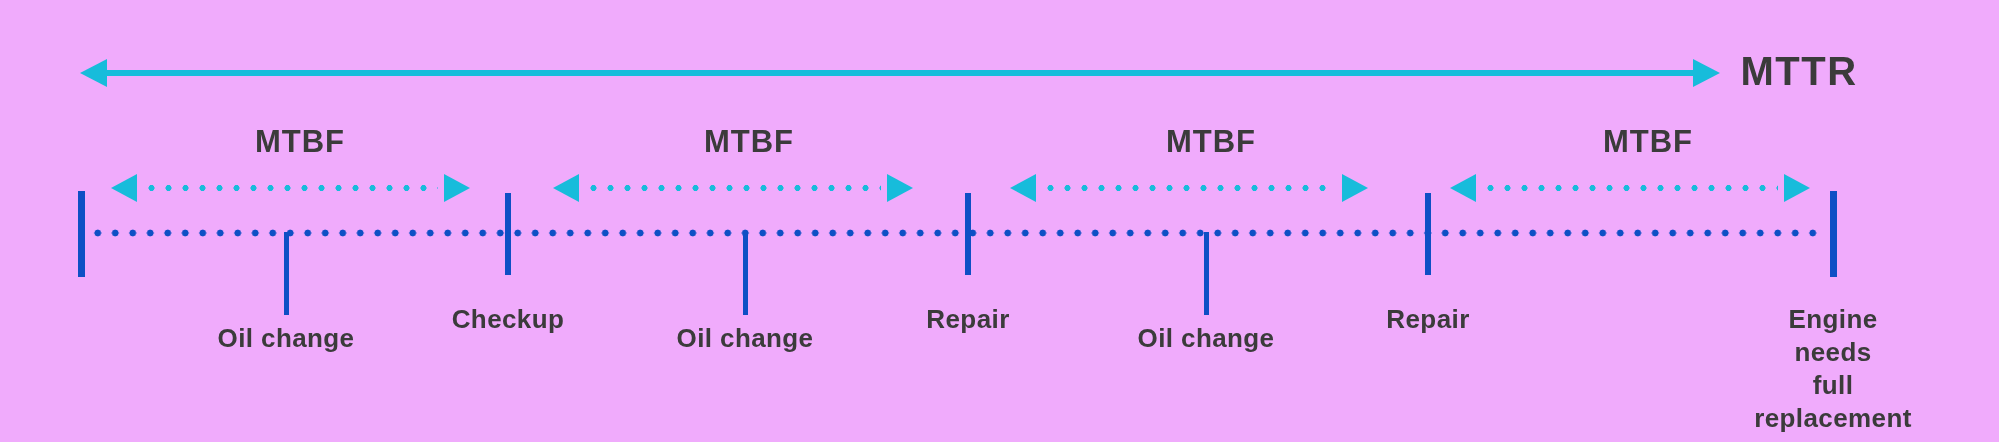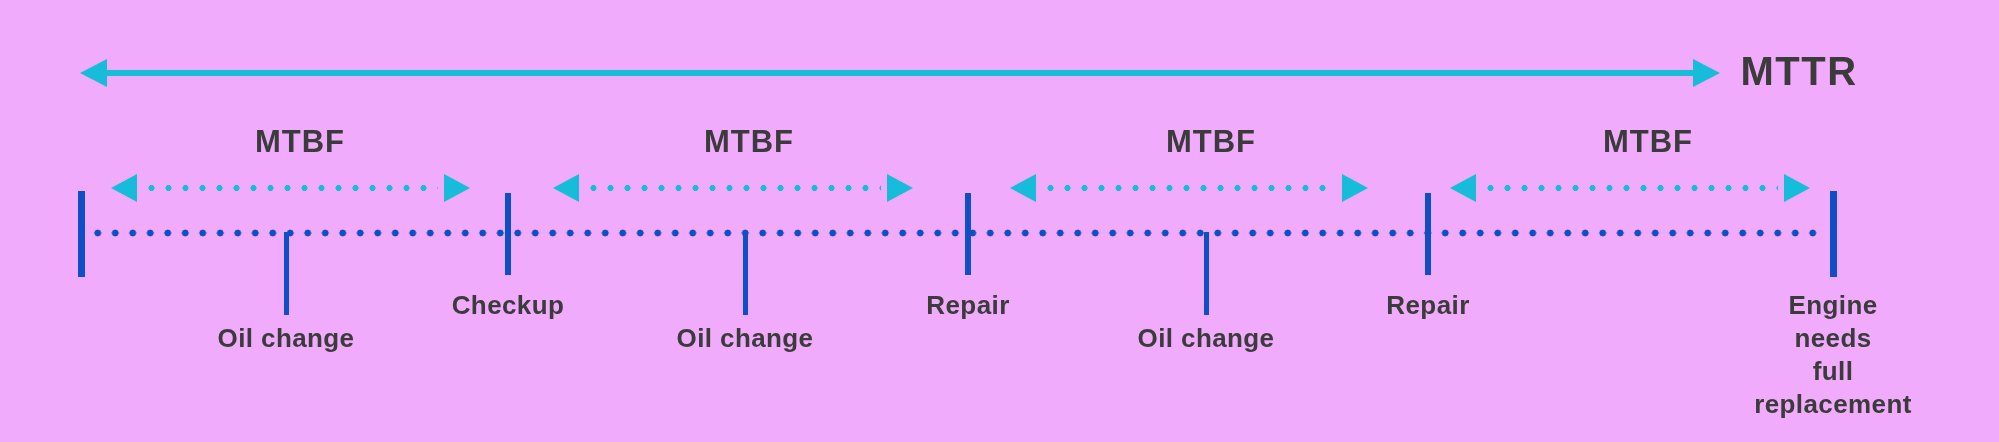--- a/index.html
+++ b/index.html
@@ -44,21 +44,21 @@
   .tick{position:absolute;background:var(--blue);}
   .tick.endpoint{top:191px;height:86px;width:7px;}
   .tick.major{top:193px;height:82px;width:6px;}
   .tick.minor{top:232px;height:83px;width:5px;}
   
   .evt-label{
     position:absolute;transform:translateX(-50%);
     font-size:26px;font-weight:bold;letter-spacing:0.4px;color:var(--text);
     line-height:33px;text-align:center;white-space:pre-line;
   }
-  .evt-label.row-major{top:289px;}
+  .evt-label.row-major{top:303px;}
   .evt-label.row-minor{top:322px;}
 </style>
 </head>
 <body>
 
 <div class="canvas">
 
   <div>
     <span id="mttr-head-left" class="tri big-left" style="left: 80px; top: 59px;"></span>
     <span id="mttr-shaft" class="mttr-shaft" style="left: 100px; width: 1600px; top: 70px;"></span>

